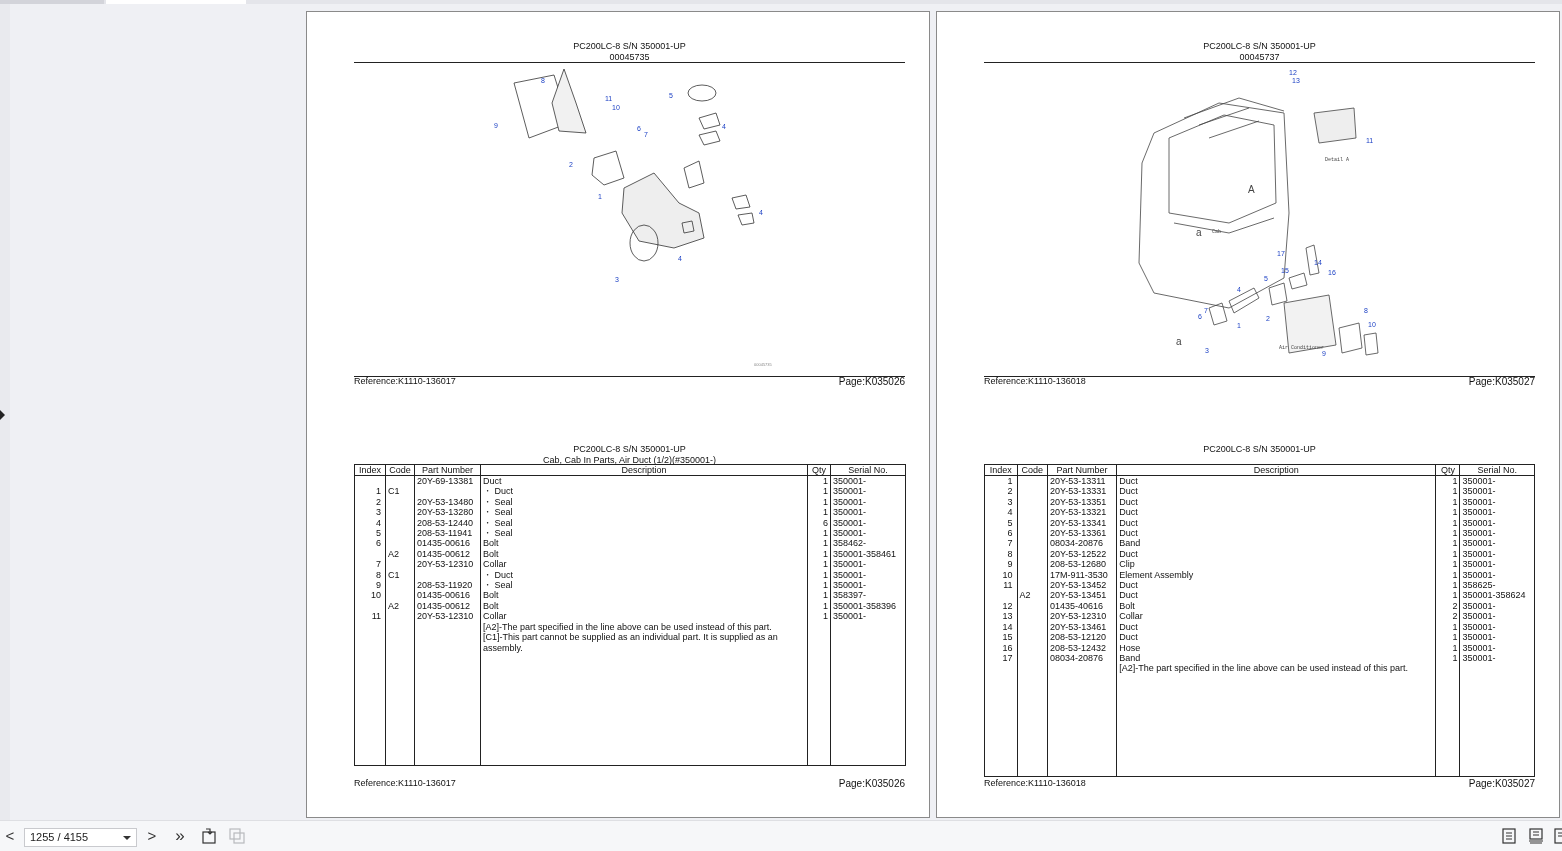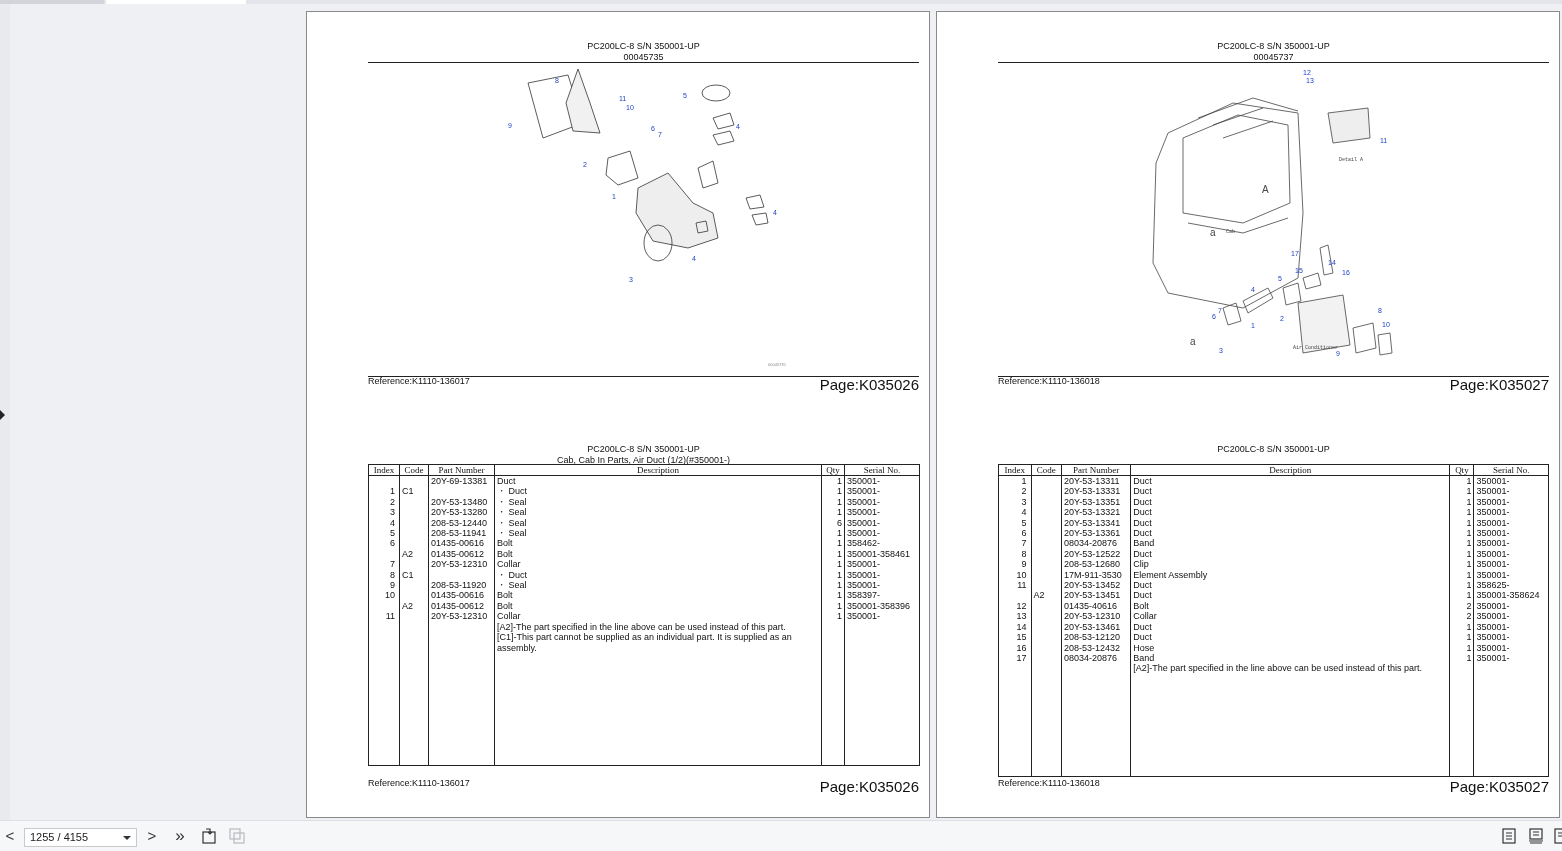--- a/index.html
+++ b/index.html
@@ -5,31 +5,31 @@
   * { box-sizing: border-box; margin: 0; padding: 0; }
   html, body { width: 1562px; height: 851px; overflow: hidden; background: #eff0f4; font-family: "Liberation Sans", sans-serif; }
   .top-strip { position: absolute; left: 0; top: 0; width: 1562px; height: 4px; background: #e4e5ea; }
   .top-strip .seg1 { position: absolute; left: 0; top: 0; width: 104px; height: 4px; background: #d3d4da; }
   .top-strip .seg2 { position: absolute; left: 106px; top: 0; width: 140px; height: 4px; background: #ffffff; }
   .left-rail { position: absolute; left: 0; top: 4px; width: 10px; height: 816px; background: #e9eaee; }
   .rail-arrow { position: absolute; left: 0; top: 406px; width: 0; height: 0; border-top: 5px solid transparent; border-bottom: 5px solid transparent; border-left: 5px solid #222; cursor: pointer; }
   .page { position: absolute; top: 11px; width: 624px; height: 807px; background: #fff; border: 1px solid #8a8a8a; }
   .page.p1 { left: 306px; }
   .page.p2 { left: 936px; }
-  .pcontent { position: absolute; left: 61px; top: 0; width: 551px; height: 100%; font-size: 9px; color: #111; }
+  .pcontent { position: absolute; left: 47px; top: 0; width: 551px; height: 100%; font-size: 9px; color: #111; }
   .hdr { position: absolute; left: 0; width: 100%; text-align: center; line-height: 10.5px; }
   .hdr.h1 { top: 29px; }
   .rule { position: absolute; left: 0; width: 100%; height: 1px; background: #222; }
   .figure { position: absolute; left: 0; top: 51px; width: 100%; height: 310px; }
   .figure svg { width: 100%; height: 100%; }
   .ref { position: absolute; left: 0; font-size: 9px; }
-  .pg { position: absolute; right: 0; font-size: 15px; }
+  .pg { position: absolute; right: 0; font-size: 10px; }
   .hdr.h2 { top: 432px; }
   table.parts { position: absolute; left: 0; top: 452px; width: 551px; border-collapse: collapse; font-size: 9px; table-layout: fixed; }
-  table.parts th { font-weight: normal; border: 1px solid #222; border-bottom: 1px solid #222; height: 11px; line-height: 10px; padding: 0 1px; text-align: center; font-family: Liberation Serif, serif; }
+  table.parts th { font-weight: normal; border: 1px solid #222; border-bottom: 1px solid #222; height: 11px; line-height: 10px; padding: 0 1px; text-align: center; }
   table.parts td { border-left: 1px solid #222; border-right: 1px solid #222; height: 10.4px; line-height: 10.4px; padding: 0 2px; white-space: nowrap; overflow: visible; vertical-align: top; }
   table.parts td.idx { text-align: right; padding-right: 4px; }
   table.parts td.qty { text-align: right; padding-right: 2px; }
   table.parts td.note { white-space: normal; line-height: 10.4px; }
   table.parts tr.filler td { height: auto; }
   table.parts tr.last td { border-bottom: 1px solid #222; }
   .bottombar { position: absolute; left: 0; top: 820px; width: 1562px; height: 31px; background: #f6f7f9; border-top: 1px solid #dedfe3; }
   .nav-btn { position: absolute; top: 6px; height: 18px; color: #333; font-size: 15px; line-height: 18px; cursor: pointer; text-align: center; }
   .page-select { position: absolute; left: 24px; top: 7px; width: 113px; height: 19px; background: #fff; border: 1px solid #c9cace; font-size: 11px; line-height: 17px; padding-left: 5px; color: #222; }
   .page-select .caret { position: absolute; right: 5px; top: 7px; width: 0; height: 0; border-left: 4px solid transparent; border-right: 4px solid transparent; border-top: 4px solid #333; }

